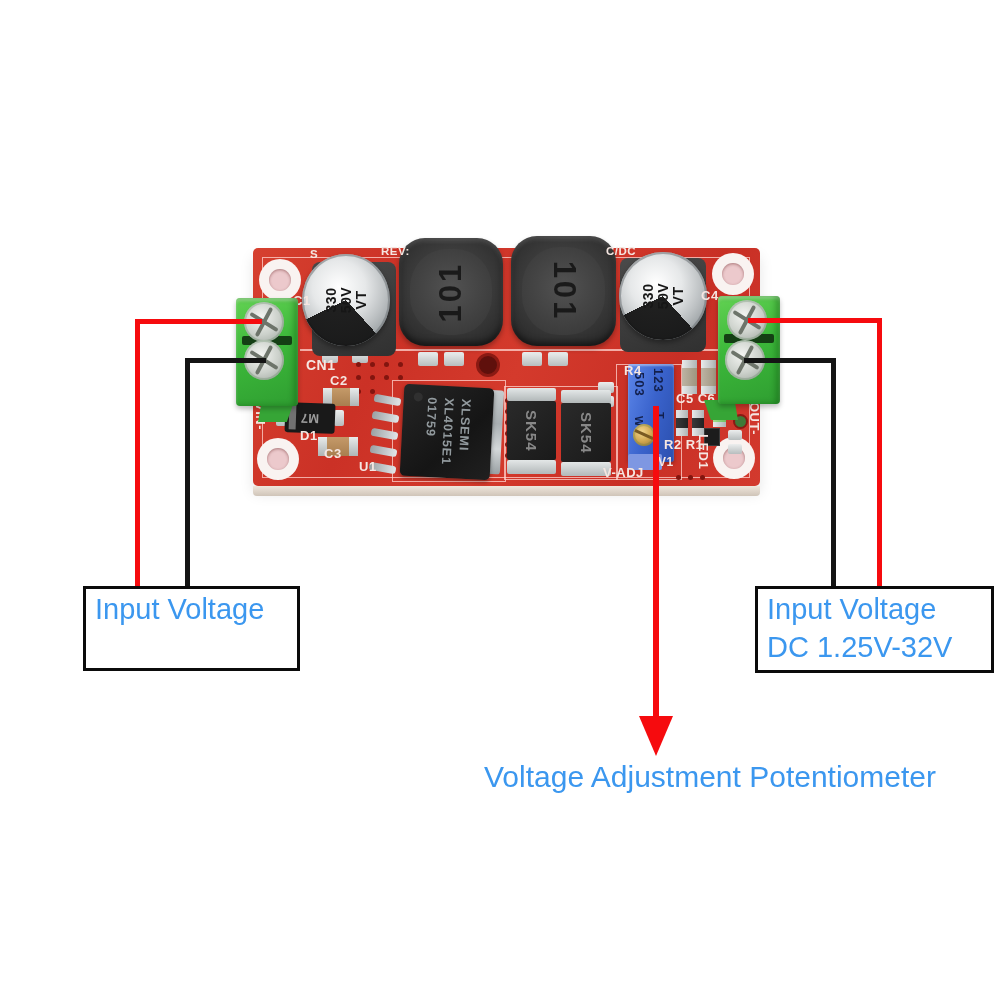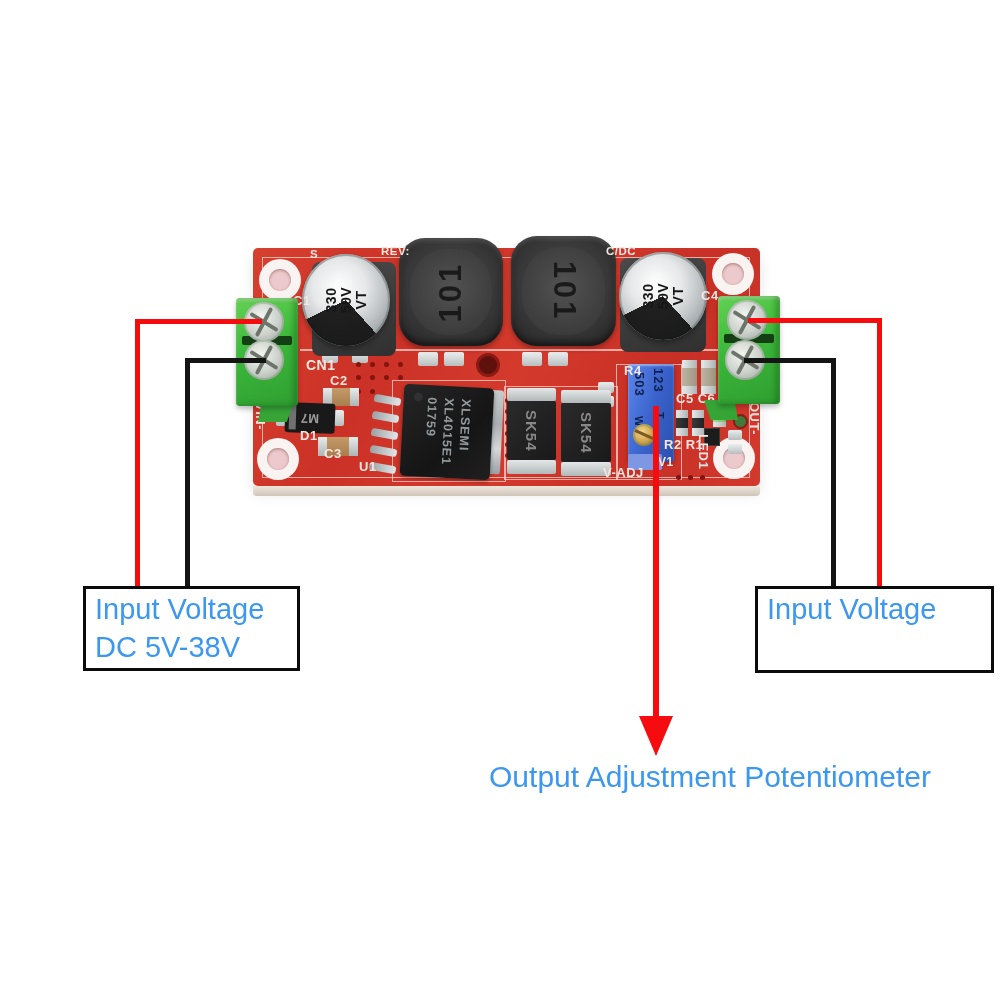--- a/index.html
+++ b/index.html
@@ -332,23 +332,23 @@
   <div class="wire red" style="left:135px;top:319px;width:5px;height:269px;"></div>
   <div class="wire blk" style="left:186px;top:358px;width:80px;height:5px;"></div>
   <div class="wire blk" style="left:185px;top:358px;width:5px;height:230px;"></div>
   <div class="wire red" style="left:748px;top:318px;width:134px;height:5px;"></div>
   <div class="wire red" style="left:877px;top:318px;width:5px;height:270px;"></div>
   <div class="wire blk" style="left:744px;top:358px;width:91px;height:5px;"></div>
   <div class="wire blk" style="left:831px;top:358px;width:5px;height:230px;"></div>
 
   <div class="labelbox" style="left:83px;top:586px;width:202px;height:78px;">
     <div>Input Voltage</div>
-    <div>DC 5V-38V</div>
   </div>
   <div class="labelbox" style="left:755px;top:586px;width:224px;height:80px;">
     <div>Input Voltage</div>
+    <div>DC 1.25V-32V</div>
   </div>
 
   <div class="arrow-line"></div>
   <div class="arrow-head"></div>
-  <div class="caption">Output Adjustment Potentiometer</div>
+  <div class="caption">Voltage Adjustment Potentiometer</div>
 
 </div>
 
 </body></html>

